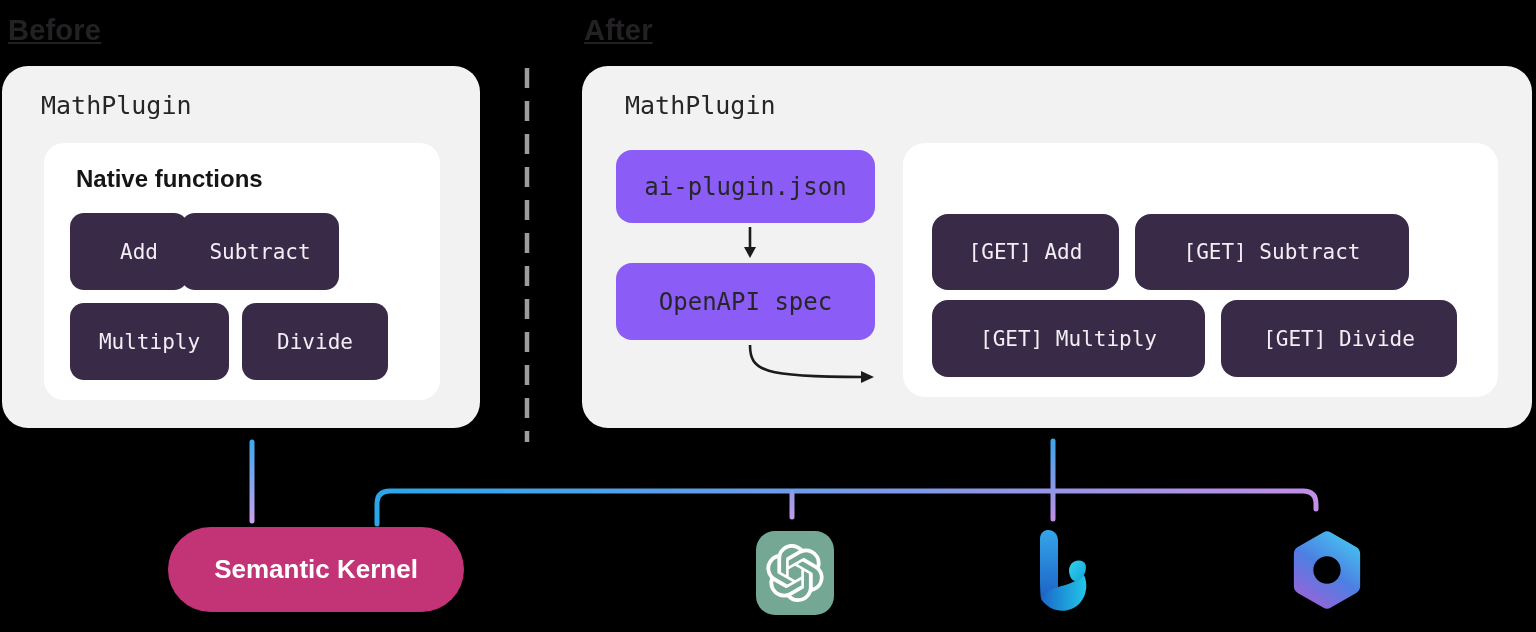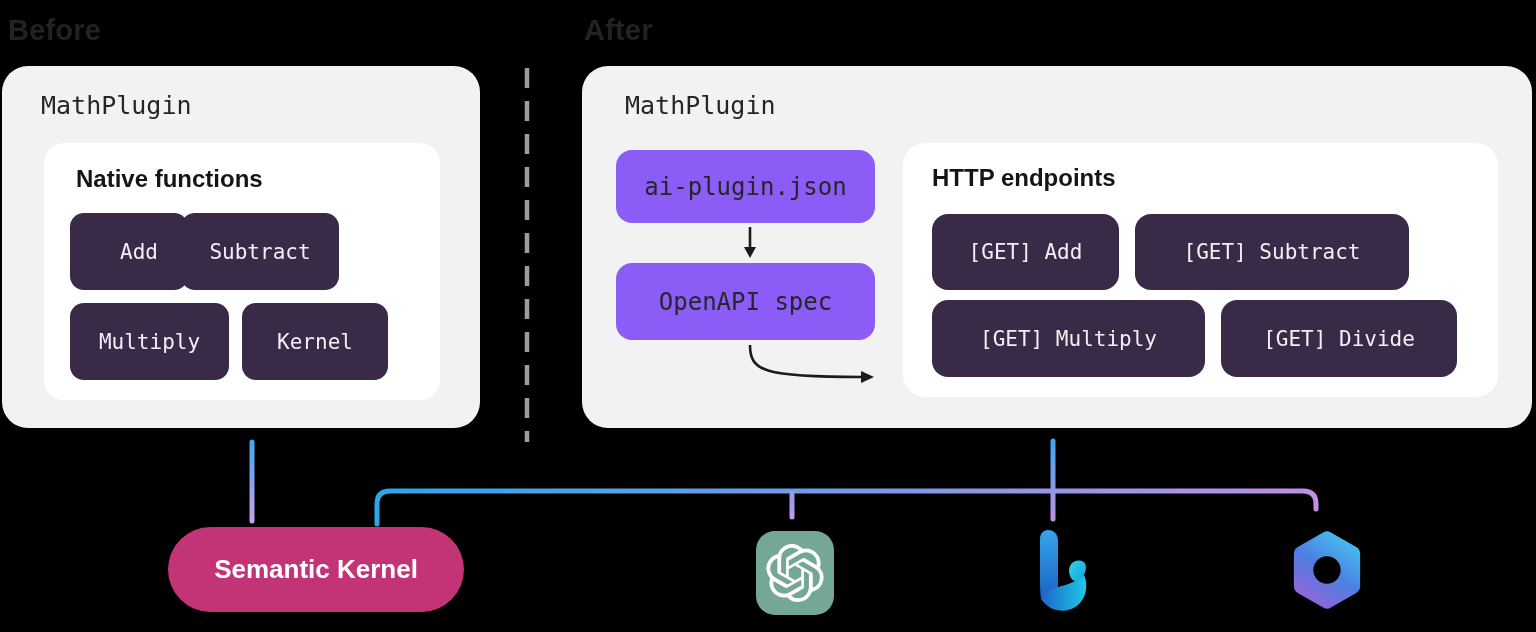--- a/index.html
+++ b/index.html
@@ -1,19 +1,19 @@
 <!DOCTYPE html>
 <html><head>
 <meta charset="utf-8">
 <style>
   html,body{margin:0;padding:0;background:#000;}
   .stage{position:relative;width:1536px;height:632px;background:#000;overflow:hidden;
          font-family:"Liberation Sans",sans-serif;}
   .abs{position:absolute;}
-  .section-label{font-size:29px;font-weight:bold;color:#232124;letter-spacing:.2px;}
+  .section-label{font-size:29px;font-weight:bold;color:#232124;letter-spacing:.2px;text-decoration:underline;}
   .panel{background:#F2F2F2;border-radius:26px;}
   .panel-title{font-family:"DejaVu Sans Mono",monospace;font-size:25px;color:#262626;}
   .card{background:#FFFFFF;border-radius:20px;}
   .card-title{font-size:24px;font-weight:bold;color:#151515;}
   .chip{background:#392A47;border-radius:14px;display:flex;align-items:center;justify-content:center;
         font-family:"DejaVu Sans Mono",monospace;font-size:21px;color:#F3EEF5;}
   .chip.big{border-radius:16px;}
   .code-box{background:#8b5cf6;border-radius:16px;display:flex;align-items:center;justify-content:center;
         font-family:"DejaVu Sans Mono",monospace;font-size:24px;color:#262626;}
   .pill{background:#C33476;border-radius:43px;display:flex;align-items:center;justify-content:center;
@@ -30,30 +30,29 @@
   <div class="abs section-label" style="left:8px;top:14px;">Before</div>
   <div class="abs section-label" style="left:584px;top:14px;">After</div>
 
   <div class="abs panel" style="left:2px;top:66px;width:478px;height:362px;">
     <div class="abs panel-title" style="left:39px;top:25px;">MathPlugin</div>
     <div class="abs card" style="left:42px;top:77px;width:396px;height:257px;">
       <div class="abs card-title" style="left:32px;top:22px;">Native functions</div>
       <div class="abs chip" style="left:26px;top:70px;width:98px;height:77px;padding-left:20px;">Add</div>
       <div class="abs chip" style="left:26px;top:160px;width:159px;height:77px;">Multiply</div>
       <div class="abs chip" style="left:137px;top:70px;width:158px;height:77px;">Subtract</div>
-      <div class="abs chip" style="left:198px;top:160px;width:146px;height:77px;">Kernel</div>
+      <div class="abs chip" style="left:198px;top:160px;width:146px;height:77px;">Divide</div>
     </div>
   </div>
 
   <div class="abs panel" style="left:582px;top:66px;width:950px;height:362px;">
     <div class="abs panel-title" style="left:43px;top:25px;">MathPlugin</div>
     <div class="abs code-box" style="left:34px;top:84px;width:259px;height:73px;">ai-plugin.json</div>
     <div class="abs code-box" style="left:34px;top:197px;width:259px;height:77px;">OpenAPI spec</div>
     <div class="abs card" style="left:321px;top:77px;width:595px;height:254px;border-radius:22px;">
-      <div class="abs card-title" style="left:29px;top:21px;">HTTP endpoints</div>
       <div class="abs chip big" style="left:29px;top:71px;width:187px;height:76px;">[GET] Add</div>
       <div class="abs chip big" style="left:232px;top:71px;width:274px;height:76px;">[GET] Subtract</div>
       <div class="abs chip big" style="left:29px;top:157px;width:273px;height:77px;">[GET] Multiply</div>
       <div class="abs chip big" style="left:318px;top:157px;width:236px;height:77px;">[GET] Divide</div>
     </div>
   </div>
 
   <svg class="overlay" width="1536" height="632" viewBox="0 0 1536 632">
     <defs>
       <linearGradient id="gLeft" gradientUnits="userSpaceOnUse" x1="252" y1="442" x2="252" y2="521">

